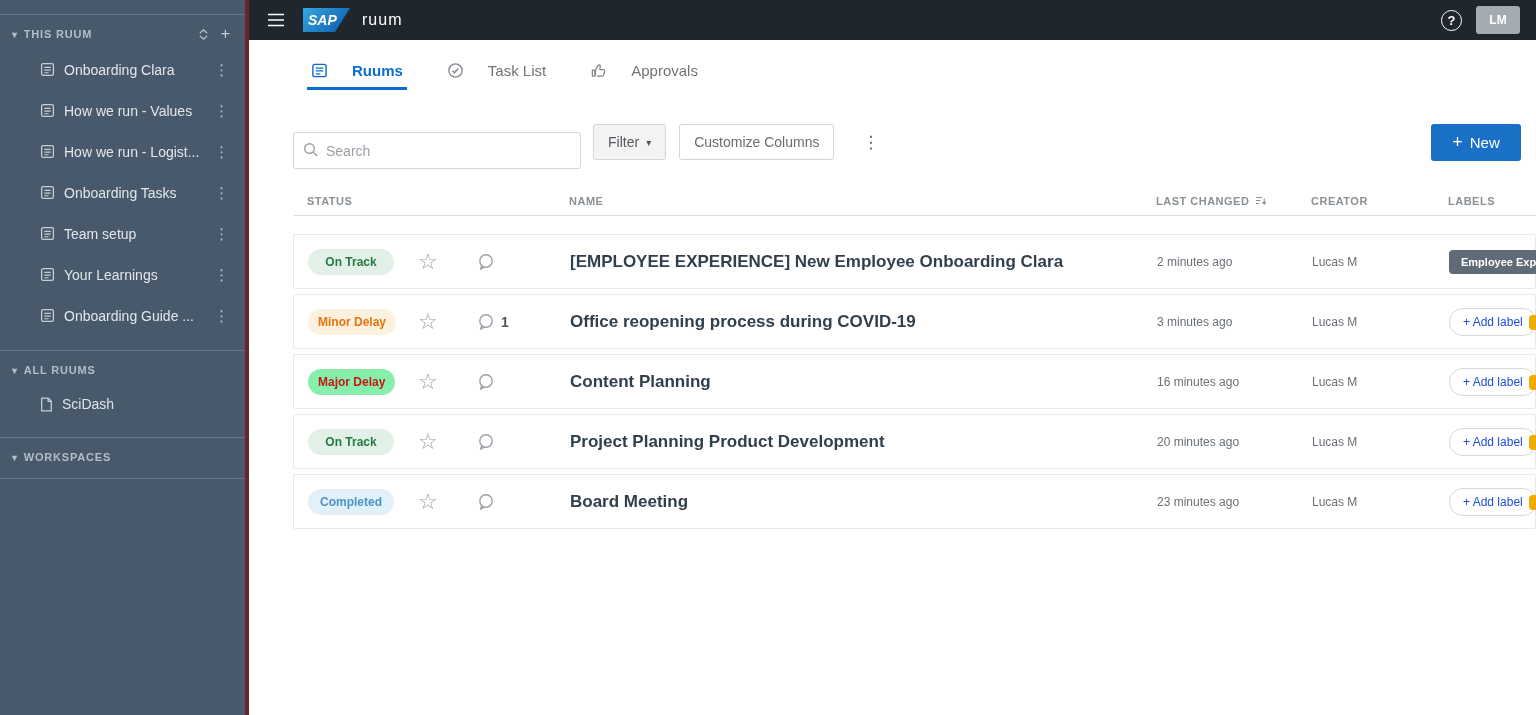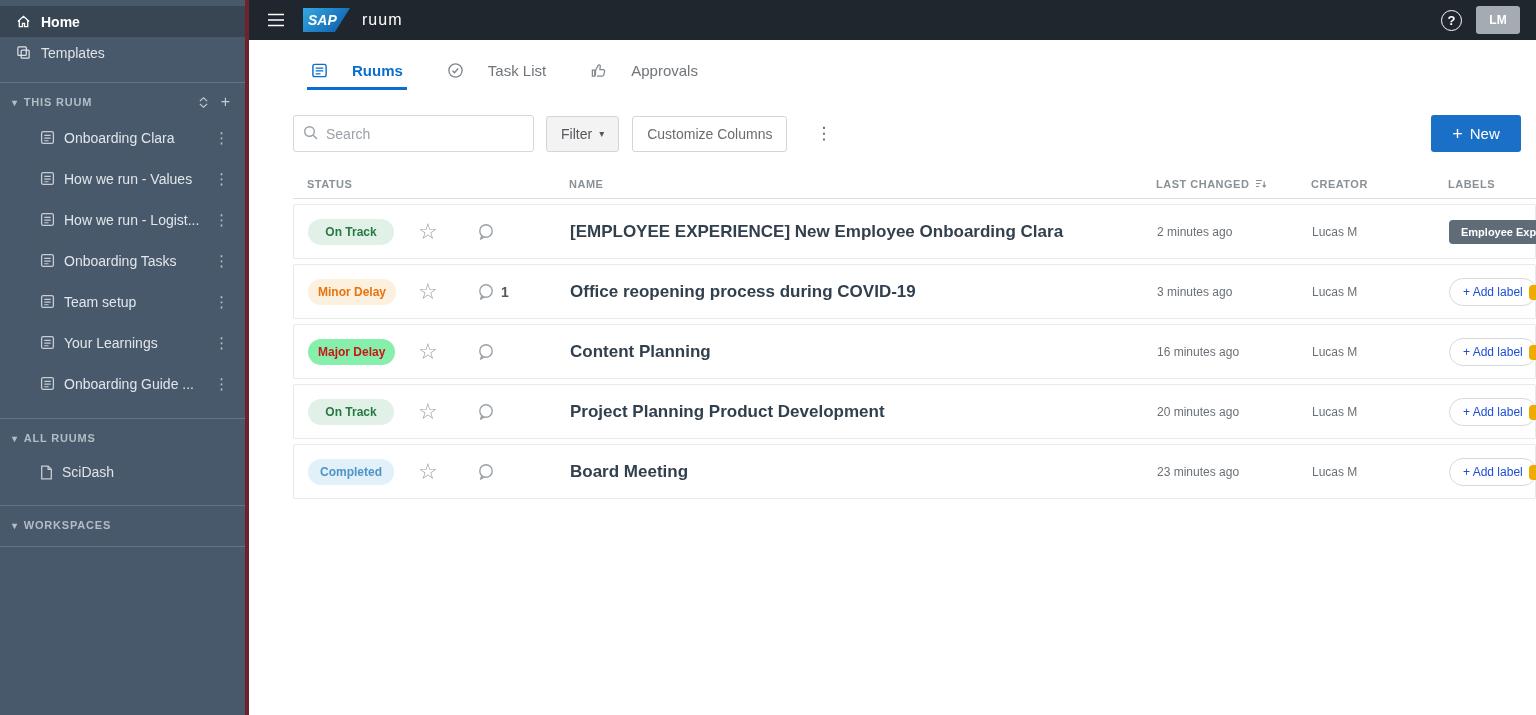--- a/index.html
+++ b/index.html
@@ -34,39 +34,39 @@
   .avatar { width:44px; height:28px; background:#a5abb2; border-radius:3px; color:#fff; font-size:12px; font-weight:700; display:flex; align-items:center; justify-content:center; cursor:pointer; }
 
   
   .main { margin-left:249px; padding-top:40px; }
   .tabs { display:flex; gap:36px; padding:14px 0 0 58px; }
   .tab { display:flex; align-items:center; gap:24px; height:36px; font-size:15px; color:#70757a; cursor:pointer; border-bottom:3px solid transparent; padding:0 4px; }
   .tab.active { color:#0a6ed1; font-weight:700; border-bottom-color:#0a6ed1; }
   .tab svg { display:block; }
 
   .toolbar { display:flex; align-items:center; margin:25px 15px 0 44px; }
-  .search-box { position:relative; width:241px; }
+  .search-box { position:relative; width:288px;margin-top:17px; }
   .search-box input { width:100%; height:37px; border:1px solid #d7d7d7; border-radius:3px; padding:0 10px 0 32px; font-size:14px; color:#333; font-family:inherit; outline:none; }
   .search-box input::placeholder { color:#9aa1a8; }
   .search-ic { position:absolute; left:10px; top:10px; }
   .btn { height:36px; border:1px solid #d5d5d5; border-radius:3px; background:#fff; font-size:14px; color:#54585c; font-family:inherit; cursor:pointer; display:flex; align-items:center; gap:7px; padding:0 14px; }
   .btn-filter { margin-left:12px; background:#f3f3f3; }
   .btn-filter .caret { font-size:10px; color:#54585c; }
   .btn-customize { margin-left:13px; color:#6a6d70; }
   .toolbar-kebab { margin-left:20px; color:#5f6468; font-size:17px; cursor:pointer; padding:4px 8px; }
   .btn-new { margin-left:auto; height:37px; min-width:90px; background:#1a70c6; border:none; border-radius:3px; color:#fff; font-size:15px; font-family:inherit; font-weight:400; cursor:pointer; display:flex; align-items:center; justify-content:center; gap:7px; padding:0 16px; }
   .btn-new .plus { font-size:18px; line-height:1; }
 
   
   .table-wrap { margin-left:44px; width:1243px; overflow:hidden; }
   .thead, .trow { display:grid; grid-template-columns:110px 58px 76px 605px 155px 137px 1fr; align-items:center; }
   .thead { padding:26px 0 8px 14px; border-bottom:1px solid #dedede; font-size:11px; font-weight:700; letter-spacing:.5px; color:#8a9196; }
   .thead .c-name, .trow .c-name { padding-left:18px; }
   .th-last { display:flex; align-items:center; gap:6px; }
-  .tbody { margin-top:5px; }
+  .tbody { margin-top:18px; }
   .trow { position:relative; height:55px; margin-bottom:5px; padding-left:14px; background:#fff; border:1px solid #e9e9e9; border-radius:2px; }
   .pill { display:inline-block; min-width:86px; text-align:center; font-size:12px; font-weight:700; padding:6px 10px; border-radius:13px; }
   .pill.on-track { background:#e2f1e7; color:#257942; }
   .pill.minor-delay { background:#fcf0df; color:#e9730c; }
   .pill.major-delay { background:#86efac; color:#c61717; }
   .pill.completed { background:#e1f0f9; color:#4d94c7; }
   .star { font-size:22px; color:#9aa1a8; cursor:pointer; line-height:1; }
   .c-star, .c-comment { display:flex; align-items:center; }
   .comment-ic { cursor:pointer; }
   .comment-count { font-size:14px; font-weight:700; color:#54585c; margin-left:5px; }
@@ -74,35 +74,20 @@
   .c-last, .c-creator { font-size:12px; color:#697076; }
   .c-labels { overflow:visible; white-space:nowrap; }
   .label-tag { display:inline-block; background:#5f6b76; color:#fff; font-size:11px; font-weight:700; padding:6px 12px; border-radius:4px; white-space:nowrap; cursor:pointer; }
   .add-label { background:#fff; border:1px solid #d9d9d9; border-radius:14px; color:#1d4ed8; font-size:12px; font-family:inherit; padding:6px 13px; white-space:nowrap; cursor:pointer; }
   .clip-orange { position:absolute; right:-3px; top:20px; width:9px; height:15px; background:#f0ab00; border-radius:4px 0 0 4px; }
 </style>
 </head>
 <body>
 
 <div class="sidebar">
-  <div class="side-nav">
-    <div class="side-nav-item active">
-      <svg width="15" height="15" viewBox="0 0 16 16">
-          <path d="M2 8 8 2.5 14 8 M3.5 7v6.5h3.4V10h2.2v3.5h3.4V7" fill="none" stroke="#fff" stroke-width="1.4"></path>
-        </svg>
-      <span>Home</span>
-    </div>
-    <div class="side-nav-item">
-      <svg width="15" height="15" viewBox="0 0 16 16">
-          <rect x="2" y="2" width="9" height="9" rx="1" fill="none" stroke="#dfe3e7" stroke-width="1.3"></rect>
-          <rect x="5.5" y="5.5" width="8.5" height="8.5" rx="1" fill="none" stroke="#dfe3e7" stroke-width="1.3"></rect>
-        </svg>
-      <span>Templates</span>
-    </div>
-  </div>
 
   <div class="side-section">
     <div class="side-header">
       <span class="chev">▾</span>
       <span>THIS RUUM</span>
       <span class="spacer"></span>
       <span class="hdr-ic">
         <svg width="11" height="11" viewBox="0 0 12 12">
             <path d="M2 4.5 6 1l4 3.5 M2 7.5 6 11l4-3.5" fill="none" stroke="#c3cbd3" stroke-width="1.3"></path>
           </svg>

